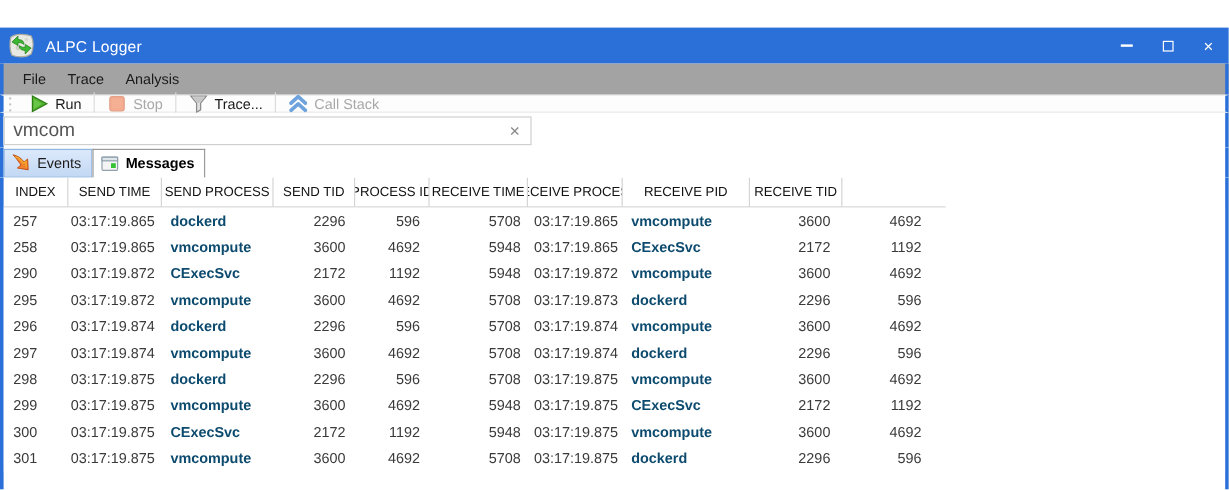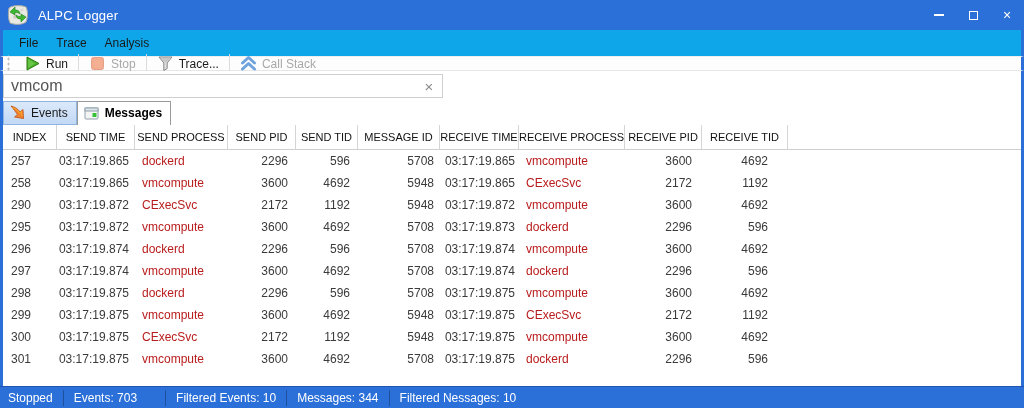--- a/index.html
+++ b/index.html
@@ -2,32 +2,32 @@
 <html><head>
 <meta charset="utf-8">
 <style>
   * { margin:0; padding:0; box-sizing:border-box; }
   html,body { width:1024px; height:408px; overflow:hidden; }
   body { font-family:"Liberation Sans", sans-serif; background:#fff; }
 
   .window { width:1024px; height:408px; display:flex; flex-direction:column; background:#fff; }
 
   
-  .titlebar { height:30px; background:#2b6fd9; display:flex; align-items:center; flex:0 0 auto; }
+  .titlebar { height:30px; background:#2b6fd9; display:flex; align-items:center; flex:0 0 auto;margin-top:23px; }
   .app-icon { width:24px; height:22px; margin:0 8px 0 6px; }
   .title-text { color:#fff; font-size:13px; letter-spacing:.2px; }
   .win-controls { margin-left:auto; display:flex; align-items:center; height:100%; }
   .win-btn { width:34px; height:100%; display:flex; align-items:center; justify-content:center;
              color:#fff; font-size:13px; cursor:default; }
   .win-btn .min-glyph { display:block; width:10px; height:2px; background:#fff; }
   .win-btn .max-glyph { display:block; width:9px; height:9px; border:1px solid #fff; }
   .win-btn .close-glyph { font-size:14px; line-height:1; }
 
   
-  .menubar { height:26px; background:#0ea5e9; display:flex; align-items:center; padding-left:7px;
+  .menubar { height:26px; background:#a3a3a3; display:flex; align-items:center; padding-left:7px;
              border-left:3px solid #2b6fd9; border-right:3px solid #2b6fd9; flex:0 0 auto; }
   .menu-item { font-size:12px; color:#1a1a1a; padding:4px 9px; }
 
   
   .toolbar { height:15px; background:#fdfdfd; display:flex; align-items:center;
              border-left:3px solid #2b6fd9; border-right:3px solid #2b6fd9;
              border-top:1px solid #eee; border-bottom:1px solid #e6e6e6; flex:0 0 auto; }
   .grip { width:5px; height:18px; margin:0 6px 0 3px;
           background-image:radial-gradient(circle, #bfbfbf 1px, transparent 1.1px);
           background-size:5px 5px; background-position:center; }
@@ -61,21 +61,21 @@
   .grid-header { display:grid; grid-template-columns:var(--cols); height:25px; flex:0 0 auto; }
   .gh-cell { display:flex; align-items:center; justify-content:center; font-size:11px; font-weight:normal;
              color:#111; border-right:1px solid #d5d5d5; border-bottom:1px solid #cfcfcf;
              white-space:nowrap; overflow:hidden; }
   .gh-cell.filler { border-right:none; }
   .grid-body { flex:1 1 auto; }
   .row { display:grid; grid-template-columns:var(--cols); height:22px; background:#fff; }
   .cell { font-size:12px; color:#3a3a3a; display:flex; align-items:center; white-space:nowrap; overflow:hidden; }
   .cell.al { justify-content:flex-start; padding-left:8px; }
   .cell.ar { justify-content:flex-end; padding-right:8px; }
-  .cell.proc { justify-content:flex-start; padding-left:7px; font-weight:normal; color:#b91c1c; }
+  .cell.proc { justify-content:flex-start; padding-left:7px; font-weight:bold; color:#0c4a6e; }
   .cell.time { justify-content:flex-end; padding-right:6px; }
   .cell.msgid { justify-content:flex-end; padding-right:6px; }
   .cell.rtime { justify-content:flex-end; padding-right:4px; }
   .cell.rpid { justify-content:flex-end; padding-right:10px; }
   .cell.rtid { justify-content:flex-end; padding-right:20px; }
 
   
   .statusbar { margin-top:auto; height:22px; background:#2b6fd9; border-top:1px solid #1f57b0;
                display:flex; align-items:center; color:#fff; font-size:12px; flex:0 0 auto; }
   .status-item { padding:0 10px; white-space:nowrap; }
@@ -174,23 +174,22 @@
       </svg>
       <span>Messages</span>
     </div>
   </div>
 
   <div class="grid">
     <div class="grid-header">
       <div class="gh-cell">INDEX</div>
       <div class="gh-cell">SEND TIME</div>
       <div class="gh-cell">SEND PROCESS</div>
-      <div class="gh-cell">SEND PID</div>
       <div class="gh-cell">SEND TID</div>
-      <div class="gh-cell">MESSAGE ID</div>
+      <div class="gh-cell">PROCESS ID</div>
       <div class="gh-cell">RECEIVE TIME</div>
       <div class="gh-cell">RECEIVE PROCESS</div>
       <div class="gh-cell">RECEIVE PID</div>
       <div class="gh-cell">RECEIVE TID</div>
       <div class="gh-cell filler"></div>
     </div>
     <div class="grid-body">
         <div class="row">
       <div class="cell al">257</div>
       <div class="cell time">03:17:19.865</div>
@@ -317,26 +316,14 @@
       <div class="cell msgid">5708</div>
       <div class="cell rtime">03:17:19.875</div>
       <div class="cell proc">dockerd</div>
       <div class="cell rpid">2296</div>
       <div class="cell rtid">596</div>
       <div class="cell"></div>
     </div>
       </div>
   </div>
 
-  <div class="statusbar">
-    <span class="status-item">Stopped</span>
-    <span class="status-sep"></span>
-    <span class="status-item">Events: 703</span>
-    <span class="status-gap"></span>
-    <span class="status-sep"></span>
-    <span class="status-item">Filtered Events: 10</span>
-    <span class="status-sep"></span>
-    <span class="status-item">Messages: 344</span>
-    <span class="status-sep"></span>
-    <span class="status-item">Filtered Nessages: 10</span>
-  </div>
 
 </div>
 
 </body></html>

